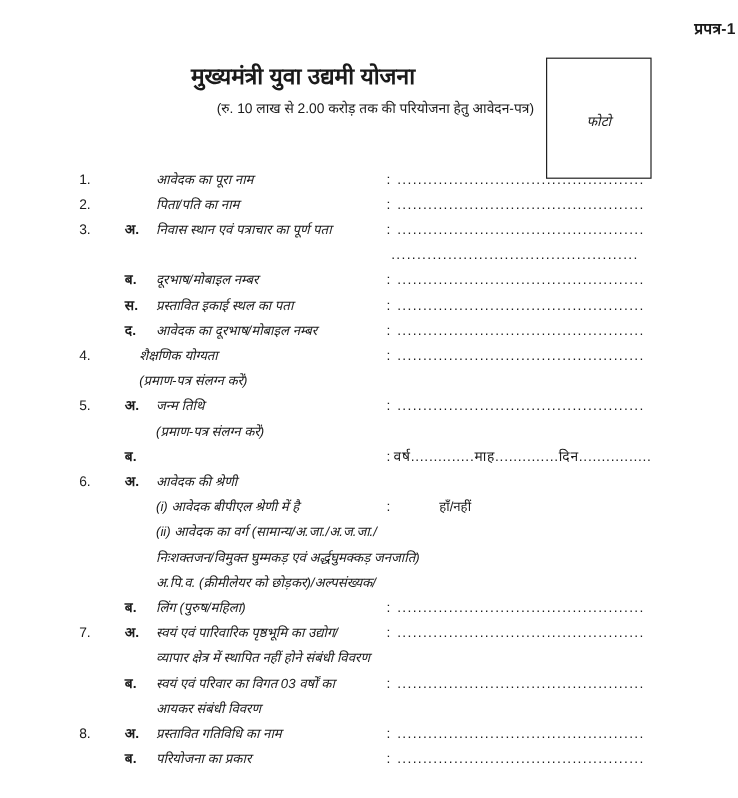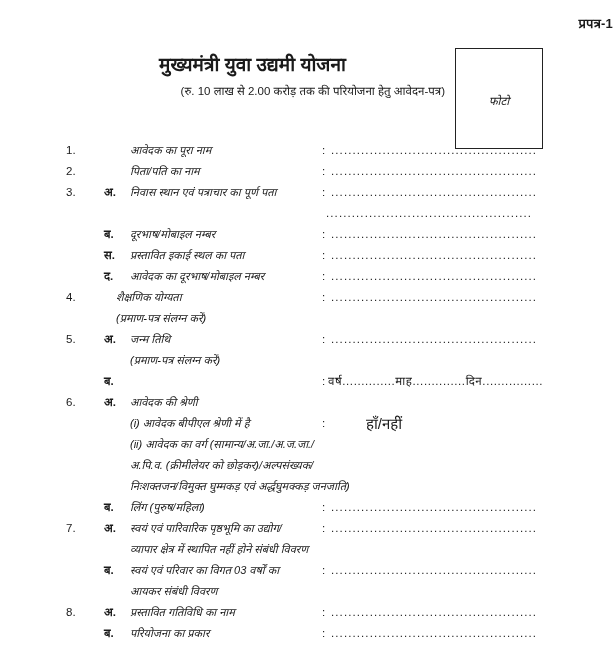--- a/index.html
+++ b/index.html
@@ -127,21 +127,21 @@
     line-height: 21px;
     letter-spacing: 1.1px;
     white-space: nowrap;
   }
   .c-dots.indent { left: 331px; }
   .c-dots.noindent { left: 326px; }
 
   .c-answer {
     position: absolute;
     left: 366px;
-    font-size: 15px;
+    font-size: 11px;
     line-height: 21px;
     white-space: nowrap;
   }
   .c-agefield {
     position: absolute;
     left: 328px;
     width: 215px;
     font-size: 11.5px;
     line-height: 21px;
     letter-spacing: 0.6px;
@@ -237,26 +237,26 @@
       </div>
       <div class="row">
         <div class="c-label">(i) आवेदक बीपीएल श्रेणी में है</div>
         <div class="c-colon">:</div>
         <div class="c-answer">हाँ/नहीं</div>
       </div>
       <div class="row">
         <div class="c-label">(ii) आवेदक का वर्ग (सामान्य/अ.जा./अ.ज.जा./</div>
       </div>
       <div class="row">
+        <div class="c-label">निःशक्तजन/विमुक्त घुम्मकड़ एवं अर्द्धघुमक्कड़ जनजाति)</div>
+      </div>
+      <div class="row">
         <div class="c-label">अ.पि.व. (क्रीमीलेयर को छोड़कर)/अल्पसंख्यक/</div>
       </div>
       <div class="row">
-        <div class="c-label">निःशक्तजन/विमुक्त घुम्मकड़ एवं अर्द्धघुमक्कड़ जनजाति)</div>
-      </div>
-      <div class="row">
         <div class="c-sub">ब.</div>
         <div class="c-label">लिंग (पुरुष/महिला)</div>
         <div class="c-colon">:</div>
         <div class="c-dots indent">......................................................</div>
       </div>
       <div class="row">
         <div class="c-num">7.</div>
         <div class="c-sub">अ.</div>
         <div class="c-label">स्वयं एवं पारिवारिक पृष्ठभूमि का उद्योग/</div>
         <div class="c-colon">:</div>

